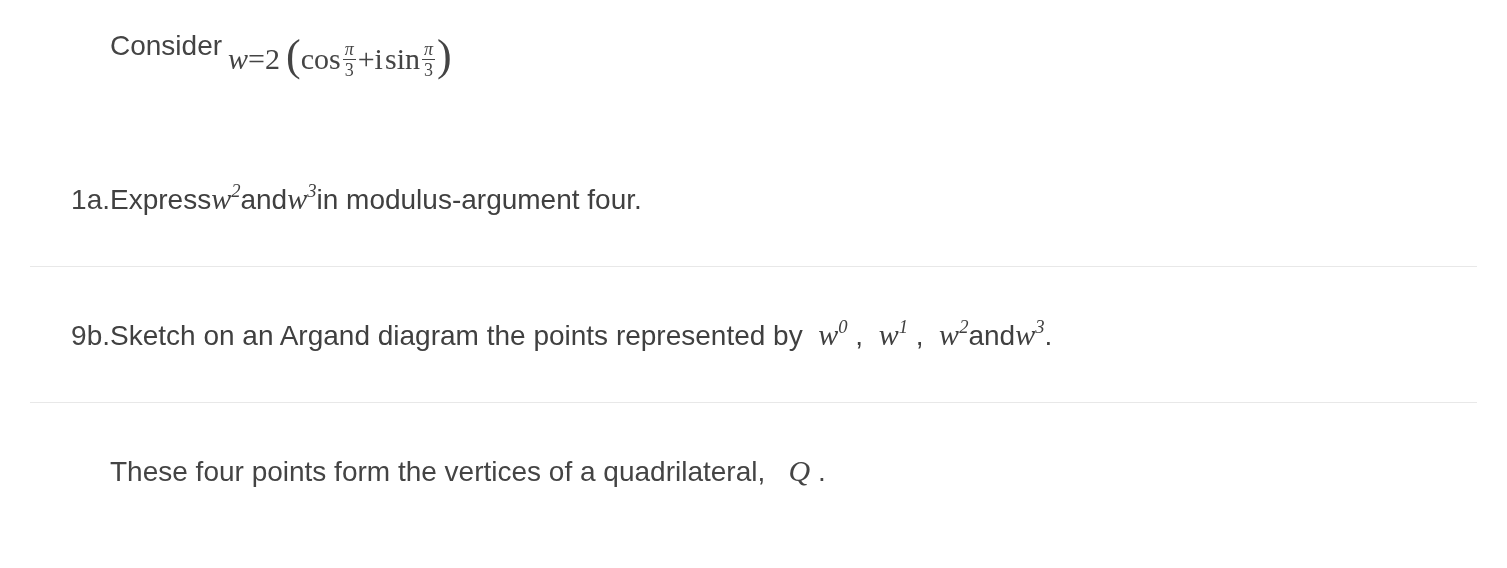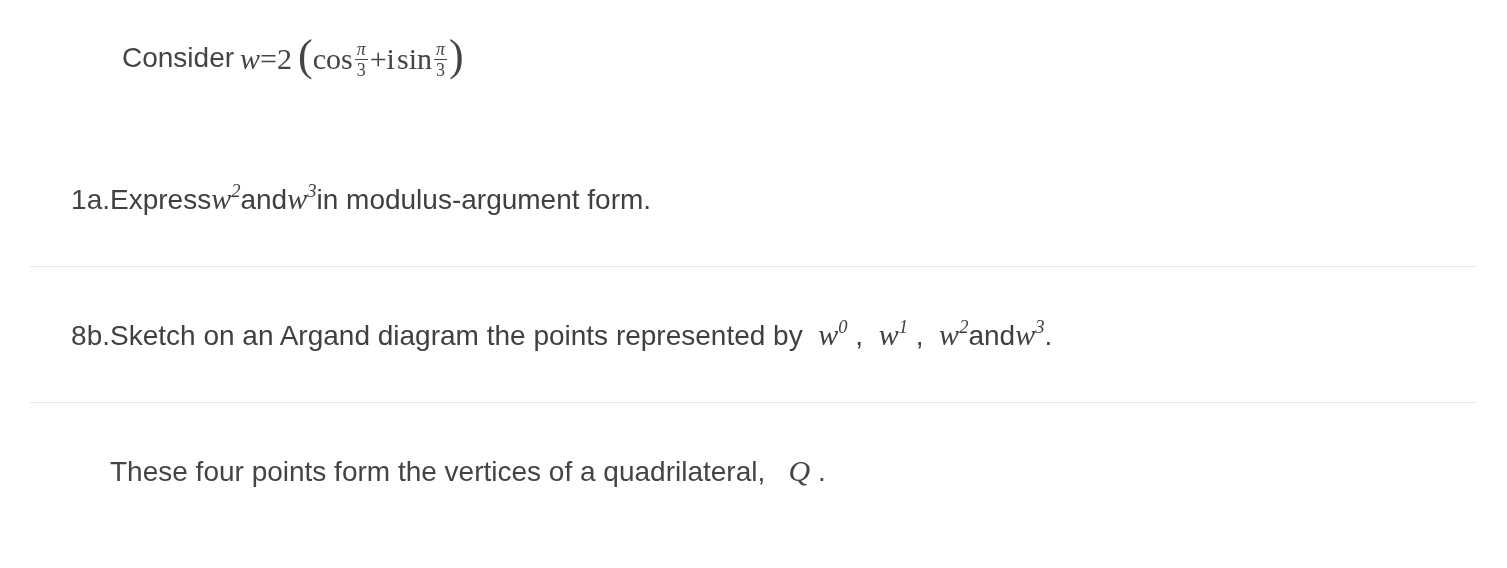--- a/index.html
+++ b/index.html
@@ -19,23 +19,21 @@
     .container {
       padding: 20px 30px 20px 30px;
     }
     .intro {
       padding-left: 80px;
       margin-bottom: 85px;
       margin-top: 5px;
     }
     .intro-text {
       display: flex;
-      align-items: center;
       flex-wrap: nowrap;
-      margin-left: 12px;
     }
     .question-block {
       padding-bottom: 45px;
       border-bottom: 1px solid #e8e8e8;
       margin-bottom: 45px;
     }
     .question-block:last-of-type {
       border-bottom: none;
       margin-bottom: 0;
     }
@@ -151,28 +149,28 @@
       <div class="question-number">1a.</div>
       <div class="question-content">
         <span>Express </span>
         <span class="math-italic">
           <span>w</span><sup>2</sup>
         </span>
         <span> and </span>
         <span class="math-italic">
           <span>w</span><sup>3</sup>
         </span>
-        <span> in modulus-argument form.</span>
+        <span> in modulus-argument four.</span>
       </div>
     </div>
   </div>
 
   <div class="question-block">
     <div class="question-row">
-      <div class="question-number">8b.</div>
+      <div class="question-number">9b.</div>
       <div class="question-content">
         <span class="ws">Sketch on an Argand diagram the points represented by  </span>
         <span class="math-italic">
           <span>w</span><sup>0</sup>
         </span>
         <span class="ws"> ,  </span>
         <span class="math-italic">
           <span>w</span><sup>1</sup>
         </span>
         <span class="ws"> ,  </span>

